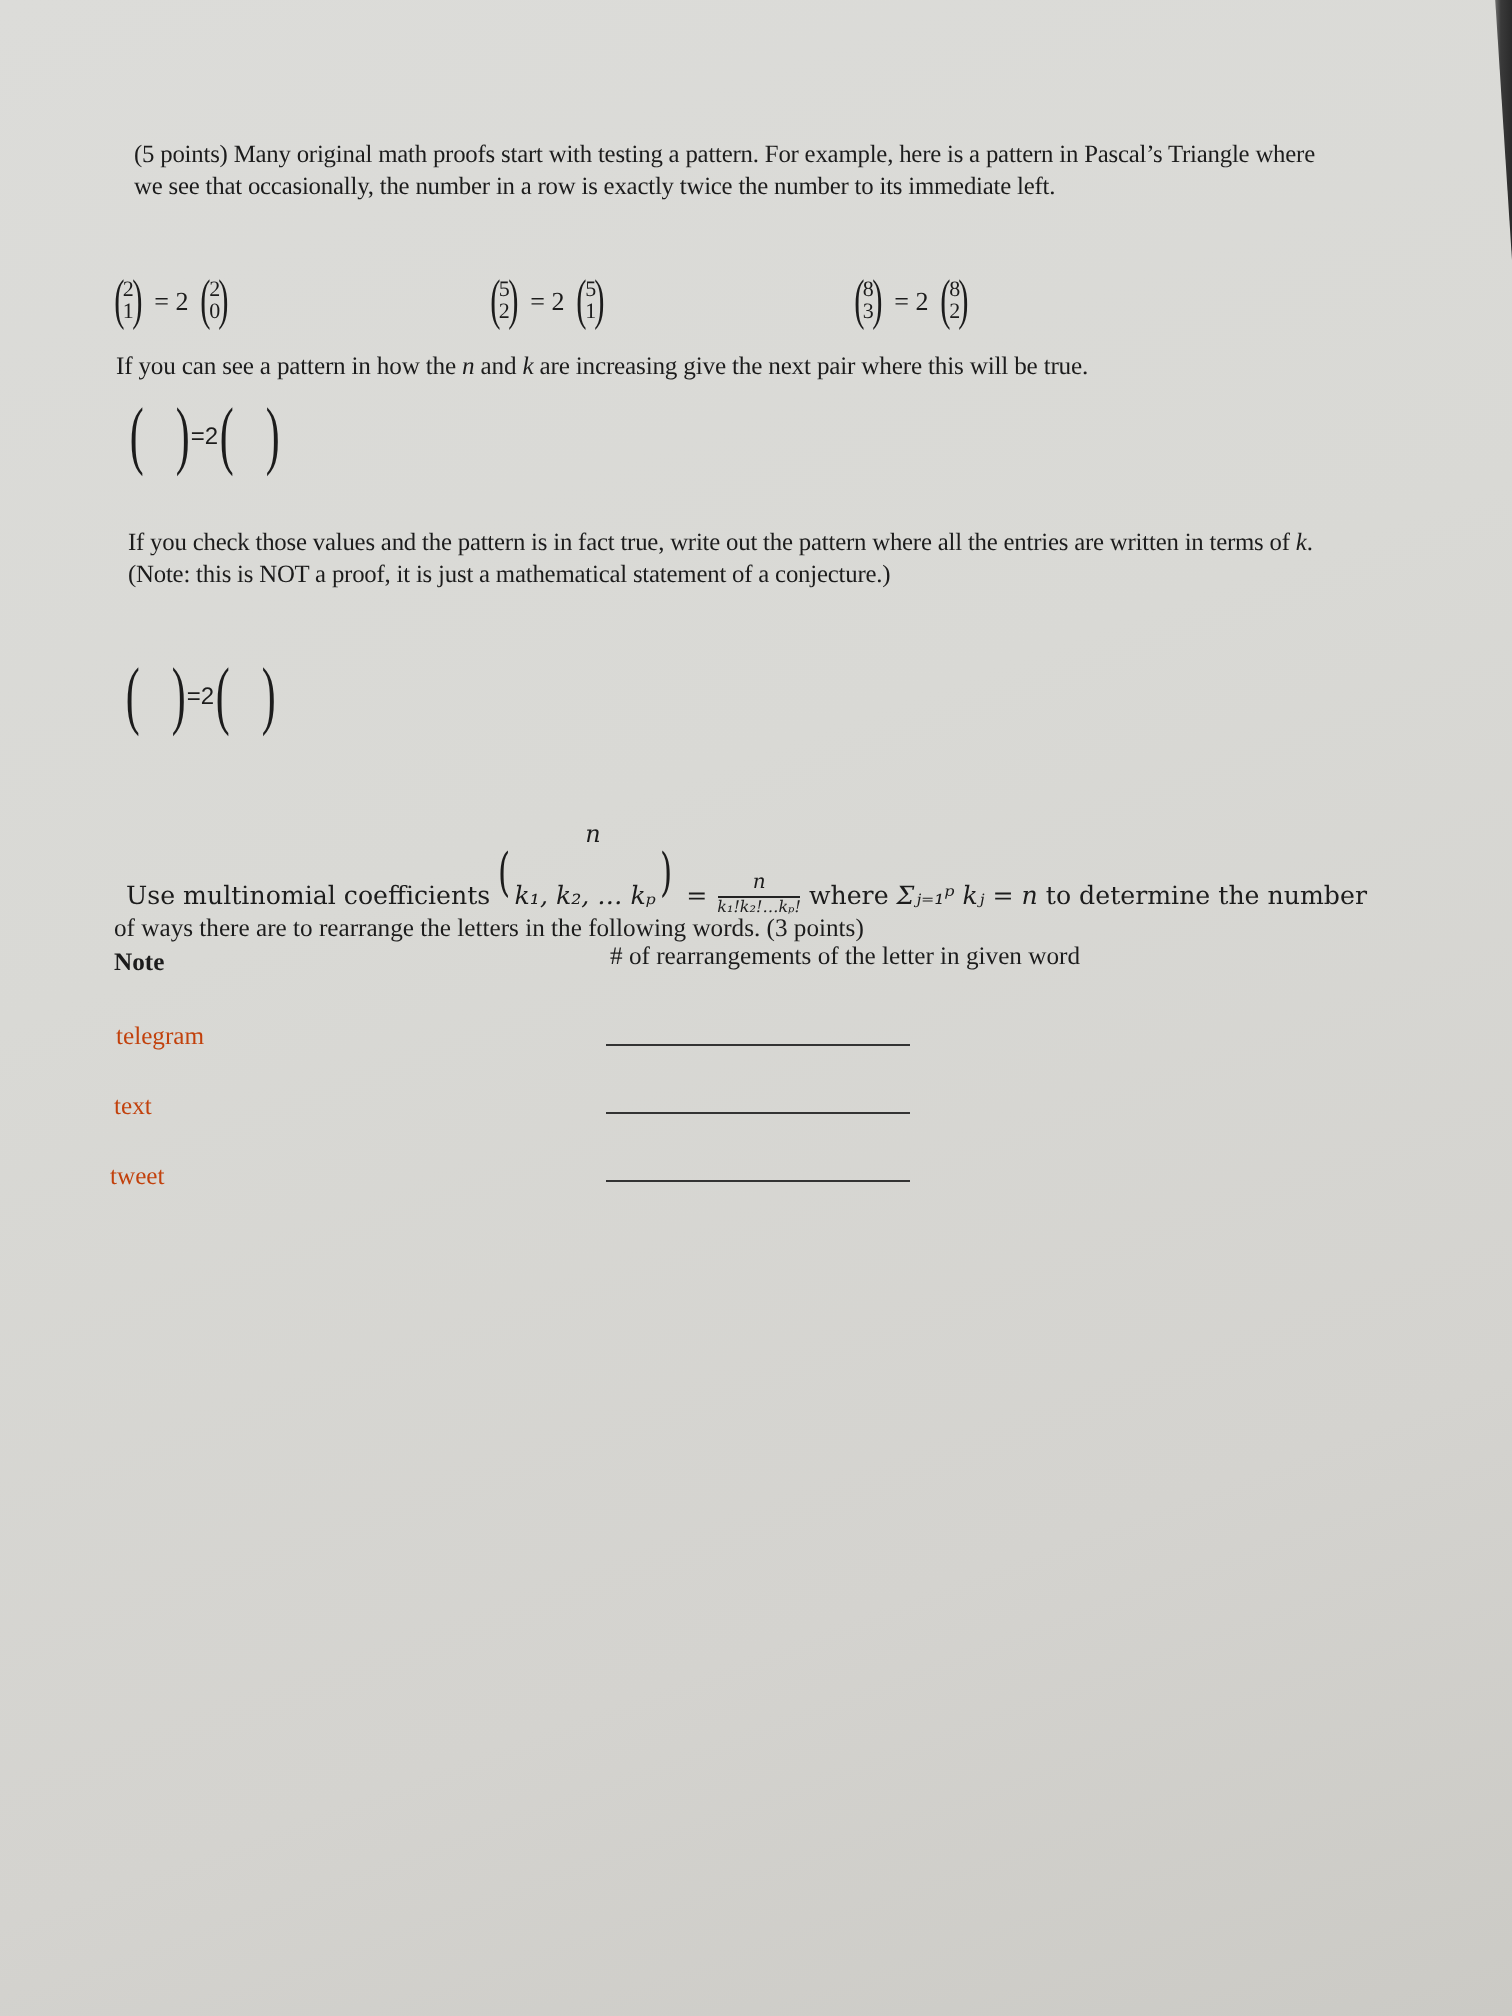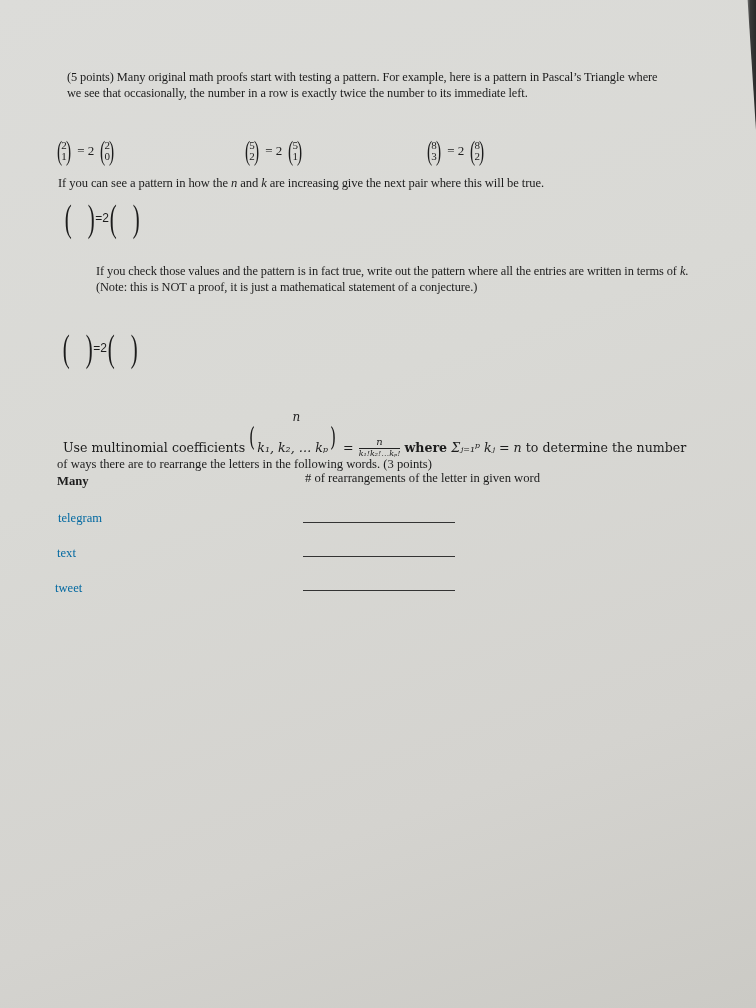--- a/index.html
+++ b/index.html
@@ -34,21 +34,21 @@
     .para {
       position: absolute;
       left: 67px;
       width: 600px;
       font-size: 12.4px;
       line-height: 15.5px;
       letter-spacing: -0.1px;
     }
     .intro { top: 70px; }
     .q1 { top: 176px; left: 58px; width: 640px; font-size: 12.6px; }
-    .q2 { top: 264px; left: 64px; width: 620px; margin-left: 32px; }
+    .q2 { top: 264px; left: 64px; width: 620px; }
     .binom-row {
       position: absolute;
       top: 137px;
       left: 55px;
       width: 520px;
       height: 36px;
     }
     .eq {
       position: absolute;
       display: flex;
@@ -170,21 +170,21 @@
     .hdr-count {
       position: absolute;
       top: 471px;
       left: 305px;
       font-weight: normal;
       font-size: 12.6px;
     }
     .word {
       position: absolute;
       font-size: 12.6px;
-      color: #0369a1;
+      color: #c2410c;
     }
     .answer-line {
       position: absolute;
       height: 1px;
       background: #333;
       width: 152px;
     }
   </style>
 </head>
 <body>
@@ -288,27 +288,27 @@
       <span class="pp">(</span>
       <span class="top-n">n</span>
       <span class="kk">k₁, k₂, … kₚ</span>
       <span class="pp">)</span>
     </span>
     <span style="margin:0 3px;">=</span>
     <span class="frac">
       <span class="num">n</span>
       <span class="den">k₁!k₂!…kₚ!</span>
     </span>
-    <span style="margin-left:2px;font-weight:bold;">where</span>
+    <span style="margin-left:2px;">where</span>
     <span class="it" style="margin:0 4px;">Σⱼ₌₁ᵖ kⱼ = n</span>
     <span>to determine the number</span>
   </div>
   <div class="line2">of ways there are to rearrange the letters in the following words. (3 points)</div>
 
-  <div class="hdr-word">Many</div>
+  <div class="hdr-word">Note</div>
   <div class="hdr-count"># of rearrangements of the letter in given word</div>
 
   <div class="word" style="top:511px; left:58px;">telegram</div>
   <div class="answer-line" style="top:522px; left:303px;"></div>
 
   <div class="word" style="top:546px; left:57px;">text</div>
   <div class="answer-line" style="top:556px; left:303px;"></div>
 
   <div class="word" style="top:581px; left:55px;">tweet</div>
   <div class="answer-line" style="top:590px; left:303px;"></div>

